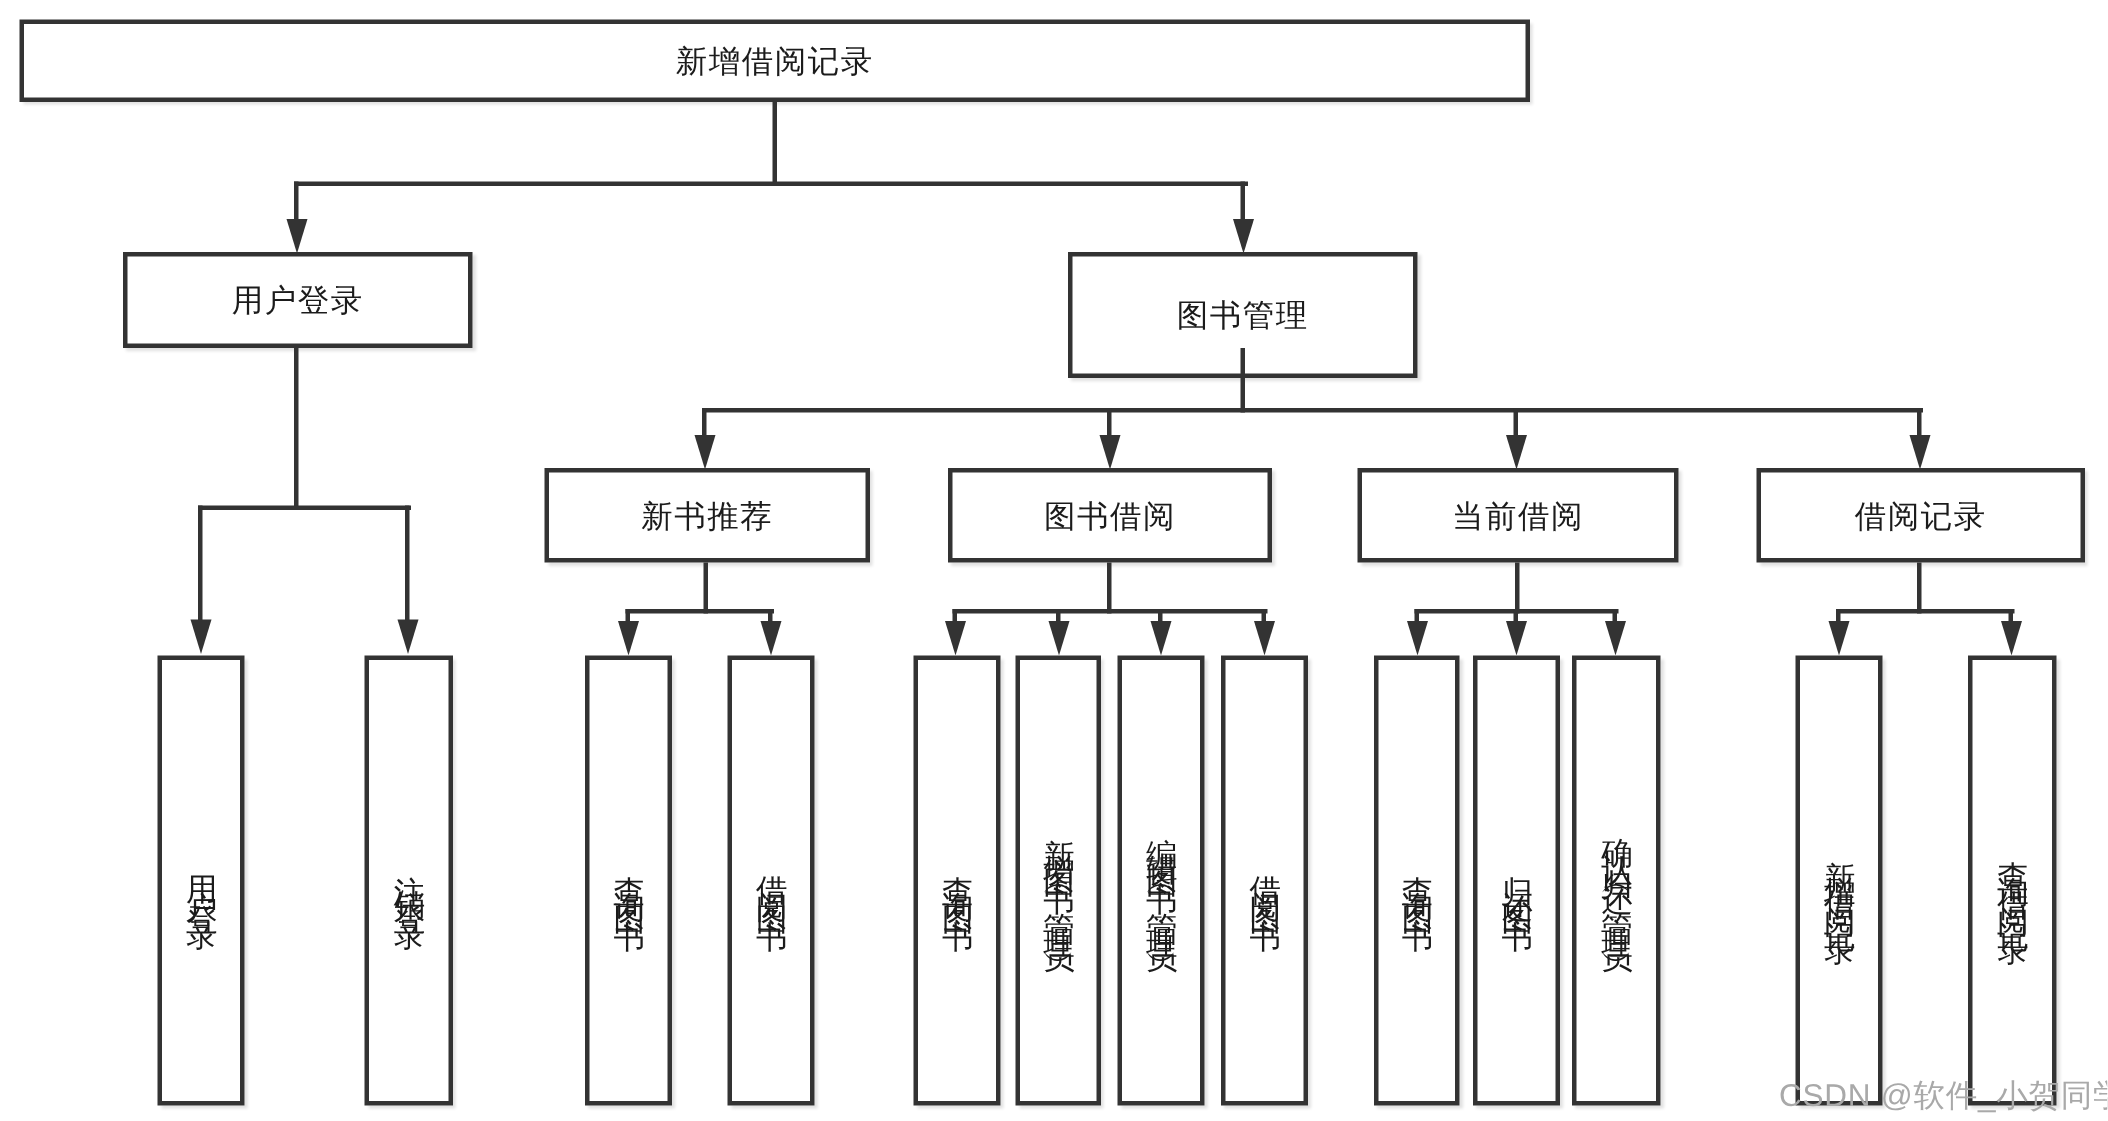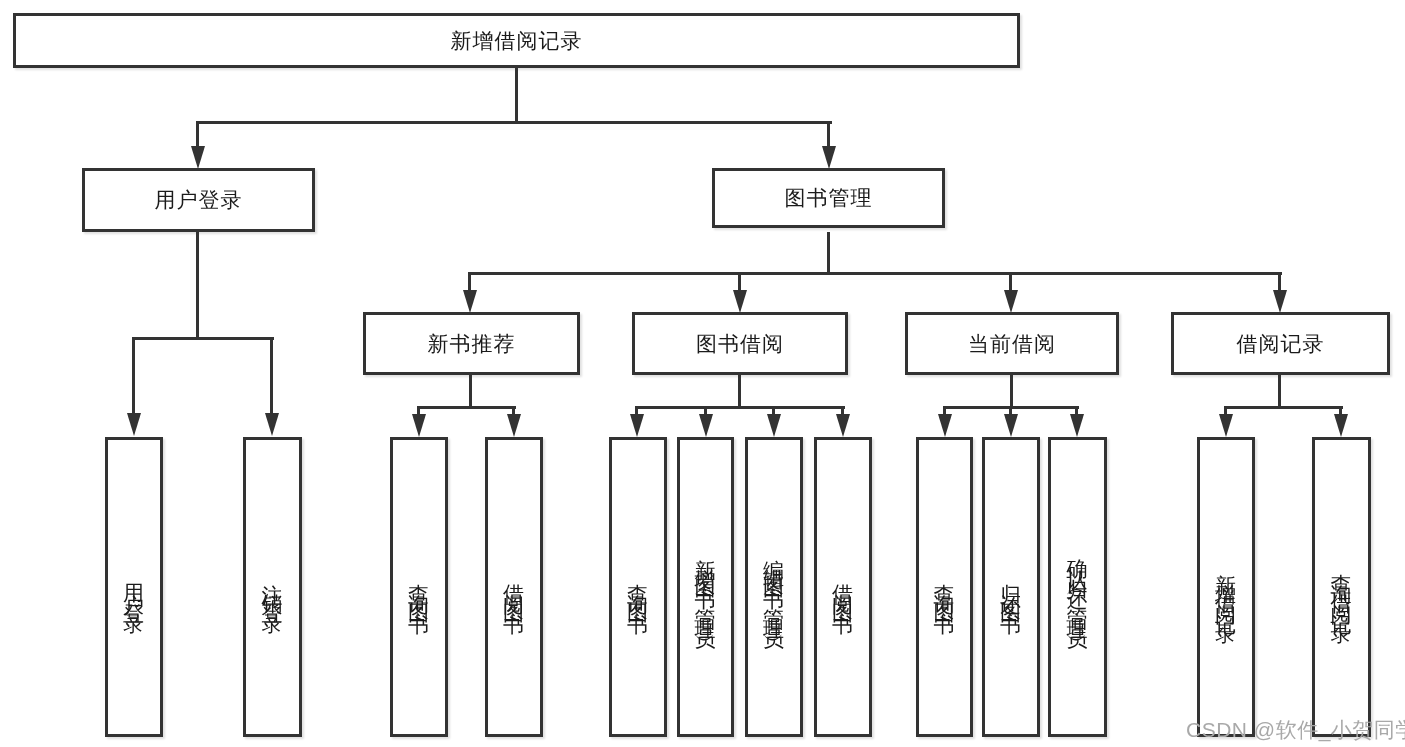--- a/index.html
+++ b/index.html
@@ -43,21 +43,21 @@
   <div class="box" style="left:13px;top:13px;width:1007px;height:55px">新增借阅记录</div>
 
   <div class="vline" style="left:515px;top:68px;height:56px"></div>
   <div class="hline" style="left:196px;top:121px;width:636px"></div>
   <div class="vline" style="left:196px;top:121px;height:27px"></div>
   <div class="arrow" style="left:191px;top:146px"></div>
   <div class="vline" style="left:827px;top:121px;height:27px"></div>
   <div class="arrow" style="left:822px;top:146px"></div>
 
   <div class="box" style="left:82px;top:168px;width:233px;height:64px">用户登录</div>
-  <div class="box" style="left:712px;top:168px;width:233px;height:60px">图书管理</div>
+  <div class="box" style="left:712px;top:168px;width:233px;height:84px">图书管理</div>
 
   <div class="vline" style="left:196px;top:232px;height:108px"></div>
   <div class="hline" style="left:132px;top:337px;width:142px"></div>
   <div class="vline" style="left:132px;top:337px;height:78px"></div>
   <div class="arrow" style="left:127px;top:413px"></div>
   <div class="vline" style="left:270px;top:337px;height:78px"></div>
   <div class="arrow" style="left:265px;top:413px"></div>
 
   <div class="vline" style="left:827px;top:232px;height:43px"></div>
   <div class="hline" style="left:468px;top:272px;width:814px"></div>

